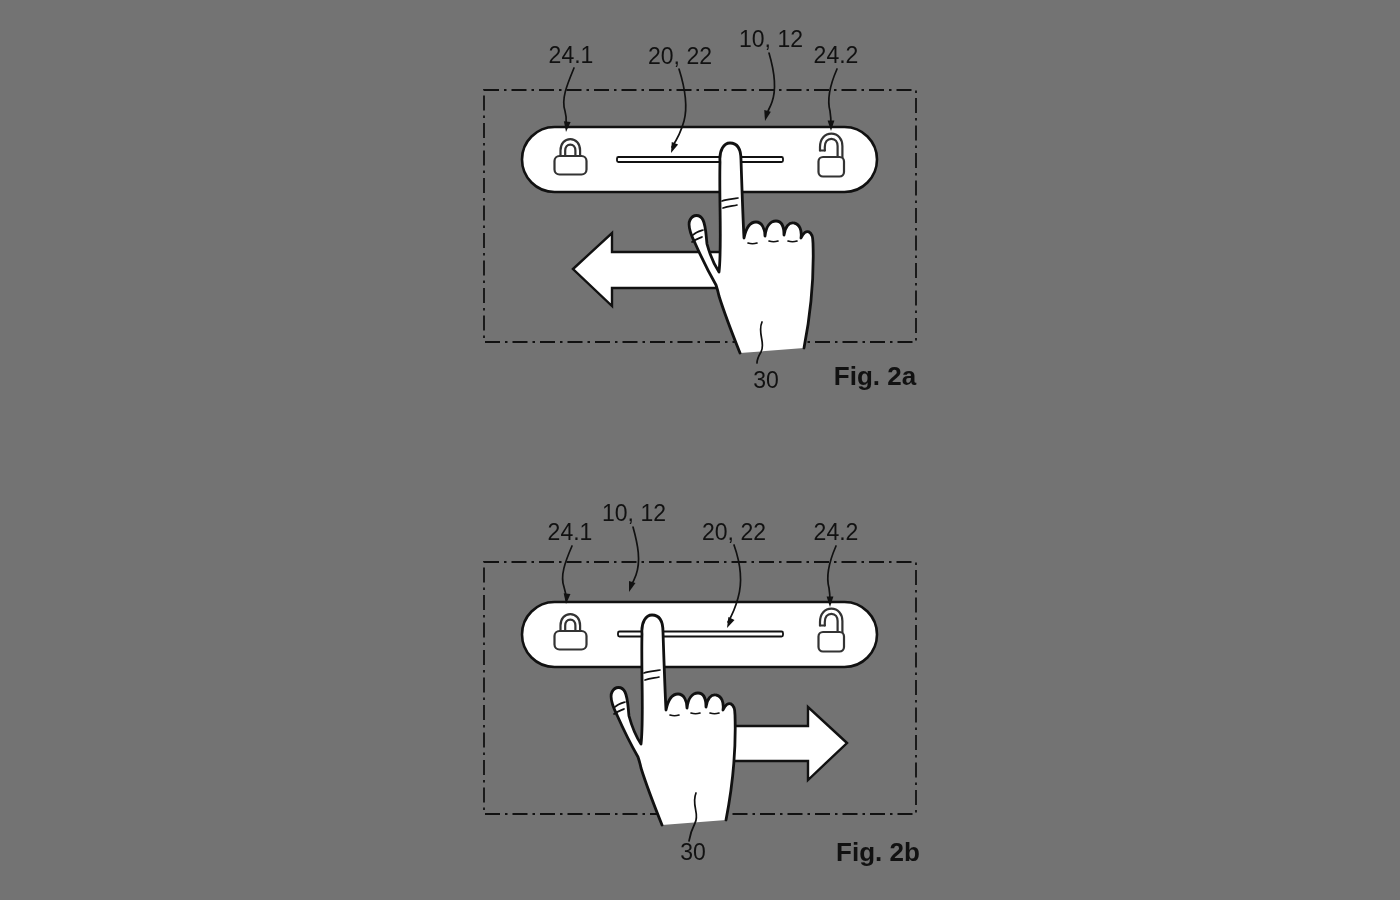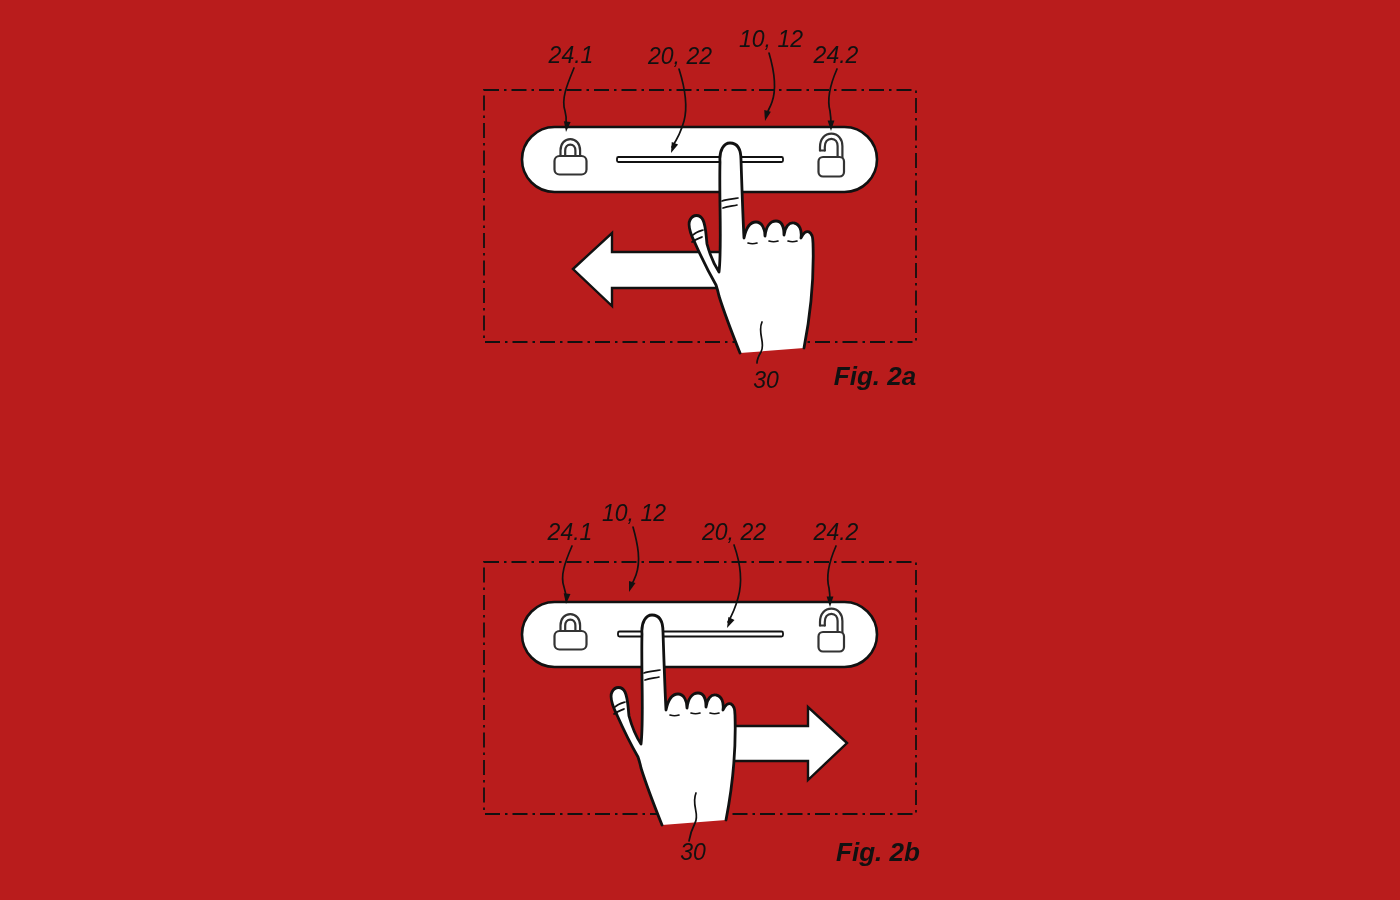--- a/index.html
+++ b/index.html
@@ -1,16 +1,16 @@
 <!DOCTYPE html>
 <html><head>
 <meta charset="utf-8">
 <style>
   html,body{margin:0;padding:0;background:#ffffff;}
-  .stage{position:relative;width:1400px;height:900px;background:#b91c1c;overflow:hidden;font-style:italic;}
+  .stage{position:relative;width:1400px;height:900px;background:#737373;overflow:hidden;}
   svg{display:block;}
   .frame{fill:none;stroke:#111;stroke-width:1.8;stroke-dasharray:15 5 2.5 5;}
   .pill{fill:#fff;stroke:#111;stroke-width:2.6;}
   .track{fill:#fff;stroke:#111;stroke-width:1.8;}
   .lockline{fill:none;stroke:#333;stroke-width:2.2;stroke-linecap:round;}
   .lockbody{fill:#fff;stroke:#333;stroke-width:2.2;}
   .arrow{fill:#fff;stroke:#111;stroke-width:2.4;stroke-linejoin:miter;}
   .handfill{fill:#fff;stroke:none;}
   .handline{fill:none;stroke:#111;stroke-width:2.8;stroke-linecap:round;stroke-linejoin:round;}
   .detail{fill:none;stroke:#111;stroke-width:1.7;stroke-linecap:round;}

